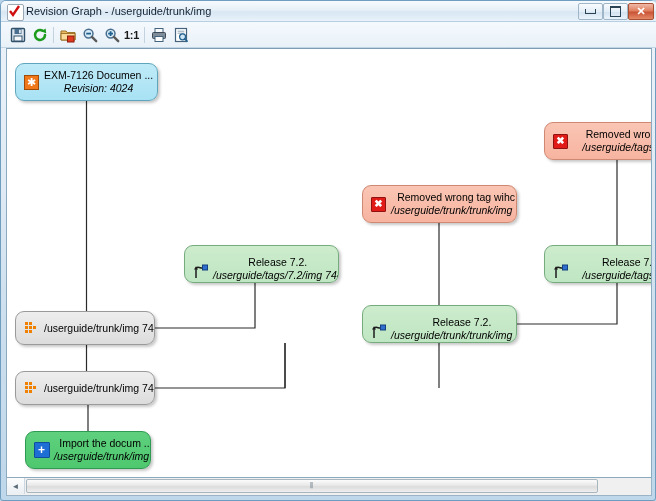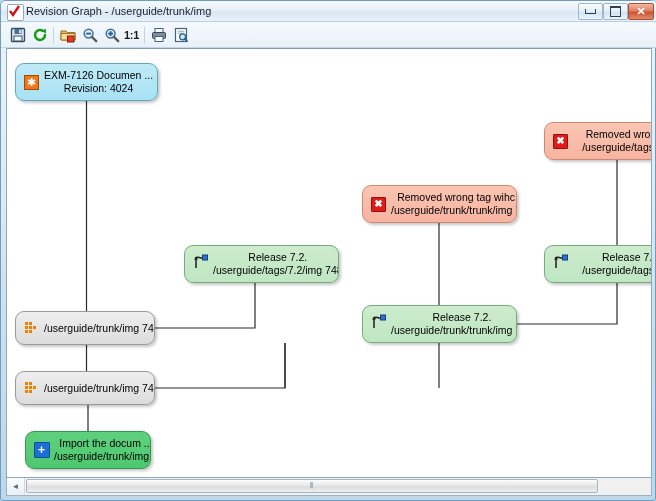--- a/index.html
+++ b/index.html
@@ -99,24 +99,24 @@
   }
   .node .nicon{
     flex:0 0 auto;width:17px;height:17px;margin-left:7px;margin-right:4px;
     display:flex;align-items:center;justify-content:center;
   }
   .node .ntext{
     flex:1 1 auto;text-align:center;
     font-size:10.5px;color:#000;line-height:13px;
     padding-right:8px;white-space:nowrap;
   }
-  .node .ntext .l2{display:block;}
+  .node .ntext .l2{display:block;font-style:italic;}
 
   .n-blue{background:linear-gradient(180deg,#bfeaf7 0%,#a8e2f4 100%);border-color:#5fa6bd;}
-  .n-green{background:linear-gradient(180deg,#cdeccd 0%,#bfe6c2 100%);border-color:#76ab7d;}
+  .n-green{background:linear-gradient(180deg,#cdeccd 0%,#bfe6c2 100%);border-color:#76ab7d;align-items:flex-end;}
   .n-green-b{background:linear-gradient(180deg,#5fd07e 0%,#4ec86f 100%);border-color:#2f9a52;}
   .n-red{background:linear-gradient(180deg,#fac5b4 0%,#f7b4a0 100%);border-color:#cf8871;}
   .n-gray{background:linear-gradient(180deg,#eeeeee 0%,#dcdcdc 100%);border-color:#9a9a9a;}
 
   
   .ic-star{width:13px;height:13px;background:#f07818;border:1px solid #a04c08;
     display:flex;align-items:center;justify-content:center;}
   .ic-star i{color:#fff;font-size:11px;font-style:normal;line-height:1;}
   .ic-x{width:13px;height:13px;background:#e01b18;border:1px solid #8f1110;border-radius:1px;
     display:flex;align-items:center;justify-content:center;}

